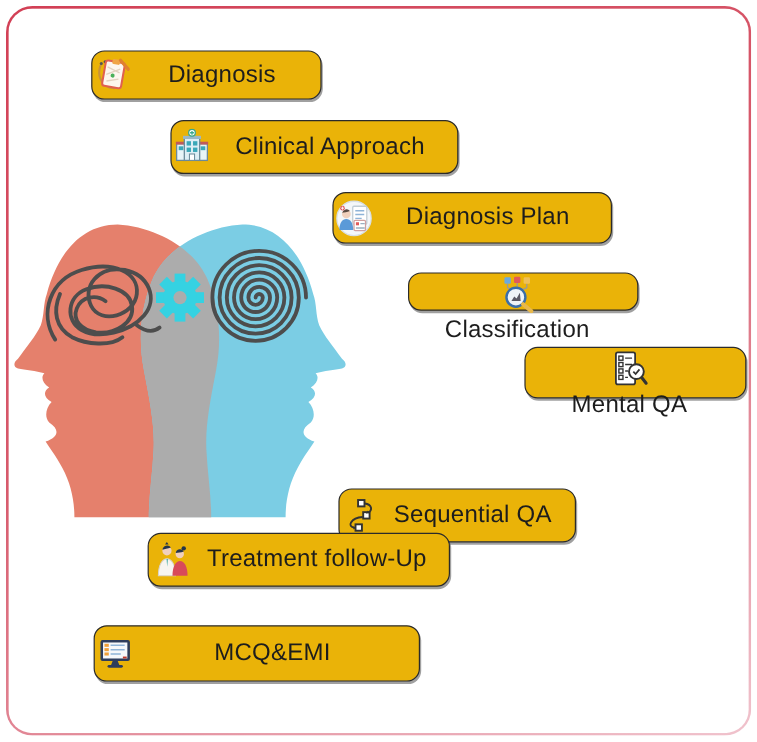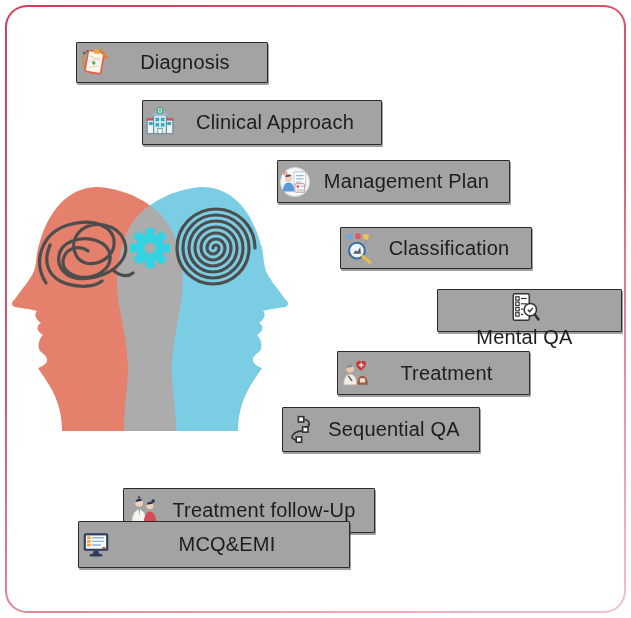--- a/index.html
+++ b/index.html
@@ -2,33 +2,33 @@
 <html><head>
 <meta charset="utf-8">
 <style>
   html,body{margin:0;padding:0;background:#ffffff;}
   .page{position:relative;width:631px;height:618px;background:#ffffff;overflow:hidden;
         font-family:"Liberation Sans","DejaVu Sans",sans-serif;}
   .frame{position:absolute;inset:5px;border-radius:22px;border:2px solid transparent;
          background:linear-gradient(#fff,#fff) padding-box,
                     linear-gradient(155deg,#d23f55 0%,#d75a6c 45%,#f0c3cd 100%) border-box;}
   .pill{position:absolute;display:flex;align-items:center;gap:2px;
-        background:#a3a3a3;border:1.7px solid #2b2b2b;border-radius:1px;
+        background:#eab308;border:1.7px solid #2b2b2b;border-radius:11px;
         box-shadow:1px 2px 0 rgba(45,45,45,.45);padding:0 10px 0 0;box-sizing:border-box;}
   .pic{flex:0 0 34px;display:flex;align-items:center;justify-content:center;}
   .lbl{flex:1;text-align:center;font-size:20px;font-weight:500;color:#1d1d1d;
        letter-spacing:.2px;white-space:nowrap;}
   .b1{left:76px;top:42px;width:192px;height:41px;}
   .b2{left:142px;top:100px;width:240px;height:45px;}
   .b3{left:277px;top:160px;width:233px;height:43px;}
-  .b4{left:340px;top:227px;width:192px;height:42px;}
+  .b4{left:340px;top:227px;width:192px;height:32px;flex-direction:column;}
   .b5{left:437px;top:289px;width:185px;height:43px;flex-direction:column;}
   .b6{left:337px;top:351px;width:193px;height:44px;}
   .b7{left:282px;top:407px;width:198px;height:45px;justify-content:flex-end;}
-  .b8{left:123px;top:488px;width:252px;height:45px;padding-left:4px;}
+  .b8{left:123px;top:444px;width:252px;height:45px;padding-left:4px;}
   .b9{left:78px;top:521px;width:272px;height:47px;}
   .illus{position:absolute;left:10px;top:183px;width:280px;height:255px;}
 </style>
 </head>
 <body>
 
 <div class="page">
   <div class="frame"></div>
 
   <div class="illus">
@@ -114,21 +114,21 @@
         <rect x="15" y="16.5" width="9" height="8" rx="1" fill="#fff" stroke="#d0a0a0" stroke-width="1"></rect>
         <rect x="16.5" y="18" width="2.4" height="2.4" fill="#e05a5a"></rect>
         <path d="M20 19 h3.4 M16.5 22.5 h6.9" stroke="#9ab0c0" stroke-width="1"></path>
         <circle cx="9" cy="11.5" r="3.4" fill="#f0d0bc"></circle>
         <path d="M5.8 10.6 a3.4 3.4 0 0 1 6 -1.4 c-2.2 1 -4.4 1.2 -6 1.4z" fill="#5a4a42"></path>
         <path d="M3.6 24 c0 -5.6 2.3 -8.6 5.4 -8.6 c3.1 0 5.4 3 5.4 8.6 z" fill="#5a9ad8"></path>
         <circle cx="6" cy="7" r="1.8" fill="#e05a5a"></circle>
         <path d="M6 5.8 v2.4 M4.8 7 h2.4" stroke="#fff" stroke-width=".7"></path>
       </svg>
     </span>
-    <span class="lbl">Management Plan</span>
+    <span class="lbl">Diagnosis Plan</span>
   </div>
 
   <div class="pill b4">
     <span class="pic">
       <svg width="32" height="32" viewBox="0 0 30 30">
         <path d="M7.5 7 v3 c3 2 5 2 7 1 M15 6.5 v4 M22.5 7 v3 c-3 2 -5 2 -7 1" stroke="#999" stroke-width="1" fill="none"></path>
         <rect x="5" y="2" width="5" height="5" rx="1" fill="#6aaae0"></rect>
         <rect x="12.5" y="1.5" width="5" height="5" rx="1" fill="#e05a5a"></rect>
         <rect x="20" y="2" width="5" height="5" rx="1" fill="#eec05a"></rect>
         <circle cx="14" cy="17.5" r="7.4" fill="#eef4f8" stroke="#3a6ea8" stroke-width="1.9"></circle>
@@ -154,35 +154,20 @@
             <line x1="11.2" y1="22" x2="13.4" y2="22"></line>
         </g>
         <circle cx="20" cy="17.5" r="5.8" fill="#ffffff" stroke="#333" stroke-width="1.5"></circle>
         <path d="M17.6 17.6 l1.8 1.8 l3 -3.6" fill="none" stroke="#333" stroke-width="1.4"></path>
         <line x1="24.3" y1="22.3" x2="27.6" y2="26.6" stroke="#333" stroke-width="2.4" stroke-linecap="round"></line>
       </svg>
     </span>
     <span class="lbl">Mental QA</span>
   </div>
 
-  <div class="pill b6">
-    <span class="pic">
-      <svg width="32" height="32" viewBox="0 0 30 30">
-        <path d="M20.5 13 C16 9.5 15 6 17 4.2 C18.6 2.8 20.2 3.6 20.8 4.8 C21.4 3.6 23 2.8 24.6 4.2 C26.6 6 25 9.5 20.5 13 Z" fill="#c83a3a"></path>
-        <path d="M20.3 5.3 h1.1 v1.7 h1.7 v1.1 h-1.7 v1.7 h-1.1 v-1.7 h-1.7 v-1.1 h1.7 z" fill="#ffffff"></path>
-        <circle cx="10.5" cy="11" r="3.6" fill="#e8c8b0"></circle>
-        <path d="M7 10.2 a3.6 3.6 0 0 1 6.4 -1.6 c-2.4 1 -4.8 1.2 -6.4 1.6z" fill="#8a8a84"></path>
-        <path d="M4.5 26 c0 -6.2 2.6 -9.8 6 -9.8 c3.4 0 6 3.6 6 9.8 z" fill="#f2eee6" stroke="#cfc8bc" stroke-width=".8"></path>
-        <path d="M17 26 c0 -5.4 2.1 -8.4 5 -8.4 c2.9 0 5 3 5 8.4 z" fill="#a05a44"></path>
-        <rect x="19.5" y="20" width="5" height="4" rx=".8" fill="#e8e0d4"></rect>
-        <path d="M9 18 l3 4" stroke="#6a6a64" stroke-width="1.4" stroke-linecap="round"></path>
-      </svg>
-    </span>
-    <span class="lbl">Treatment</span>
-  </div>
 
   <div class="pill b7">
     <span class="pic">
       <svg width="32" height="32" viewBox="0 0 30 30">
         <g fill="#ffffff" stroke="#333" stroke-width="1.5">
           <rect x="13.5" y="2.5" width="5" height="5"></rect>
           <rect x="17.5" y="12" width="5" height="5"></rect>
           <rect x="11.5" y="21.5" width="5" height="5"></rect>
         </g>
         <path d="M18.8 5.2 C24.5 6 24.8 10.5 21.5 12.3" fill="none" stroke="#333" stroke-width="1.5"></path>

